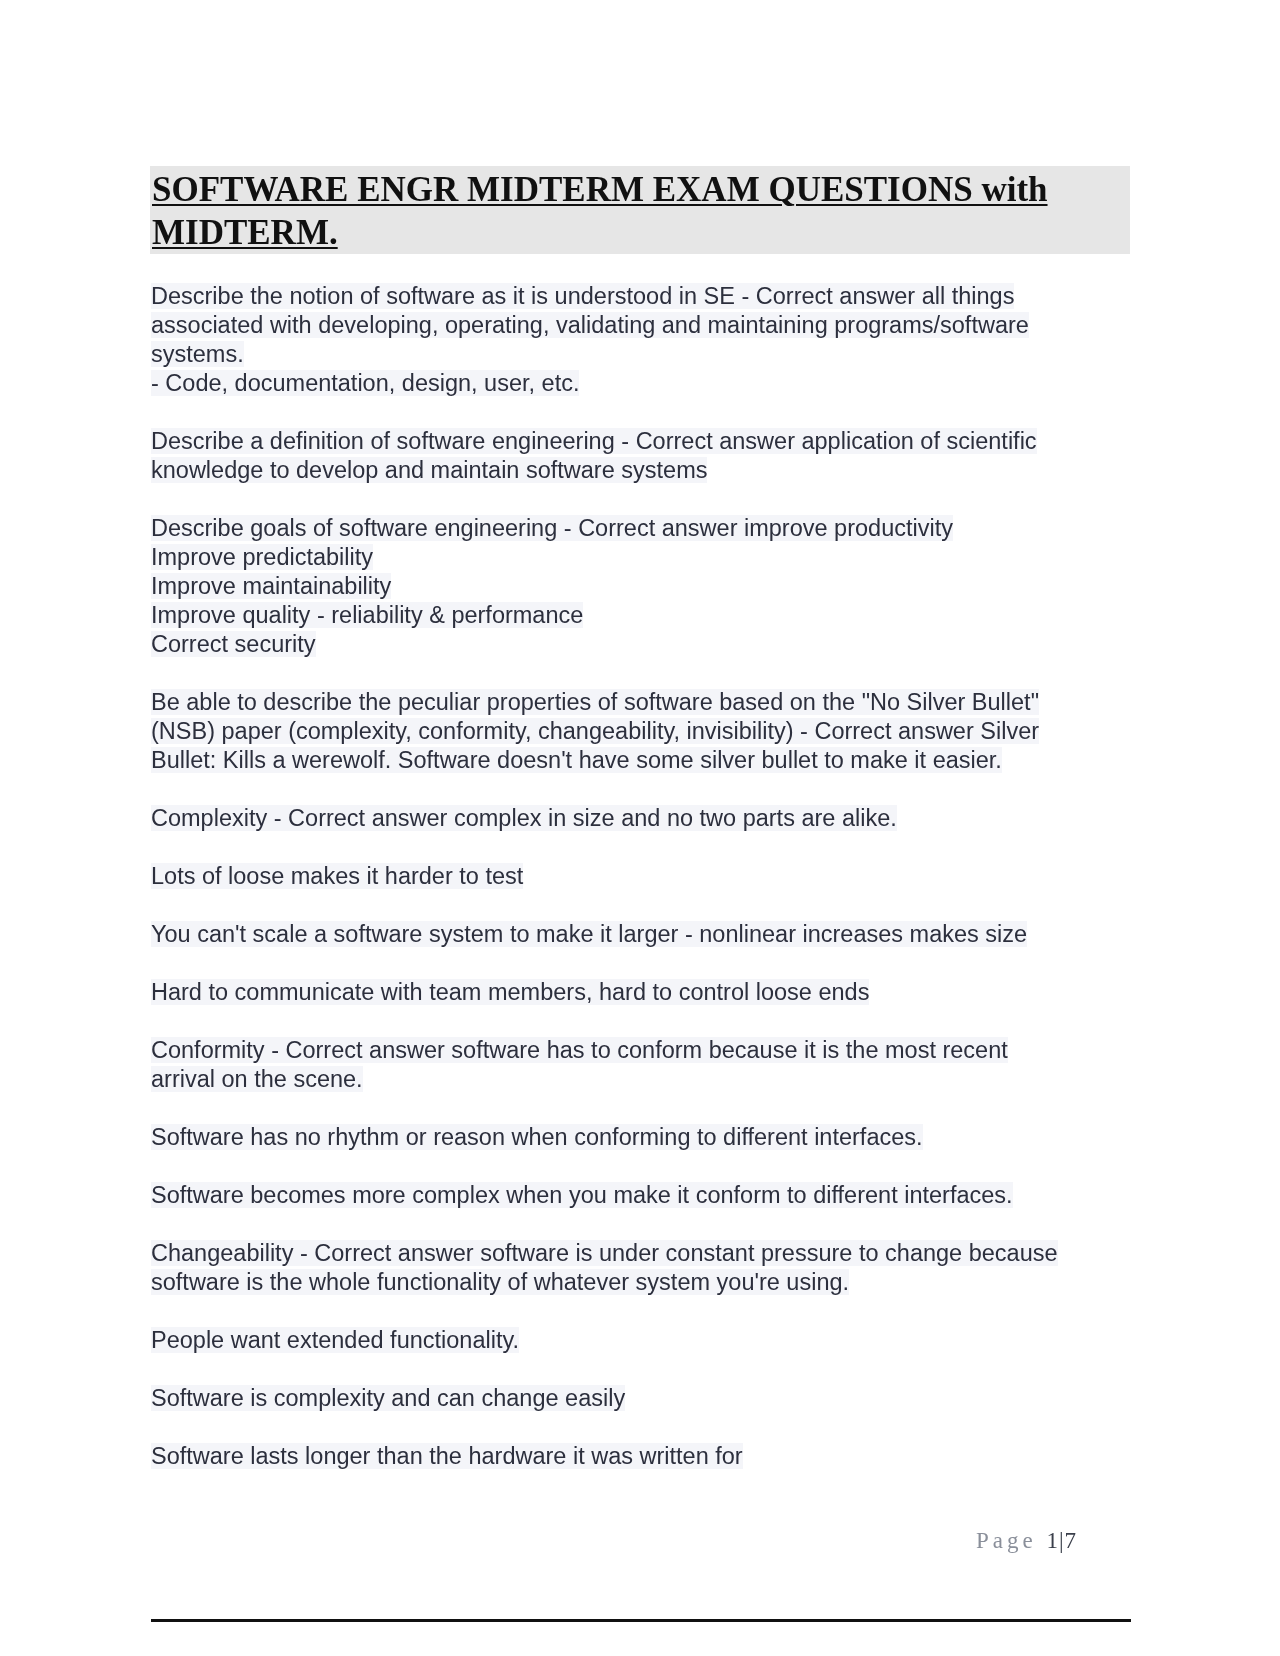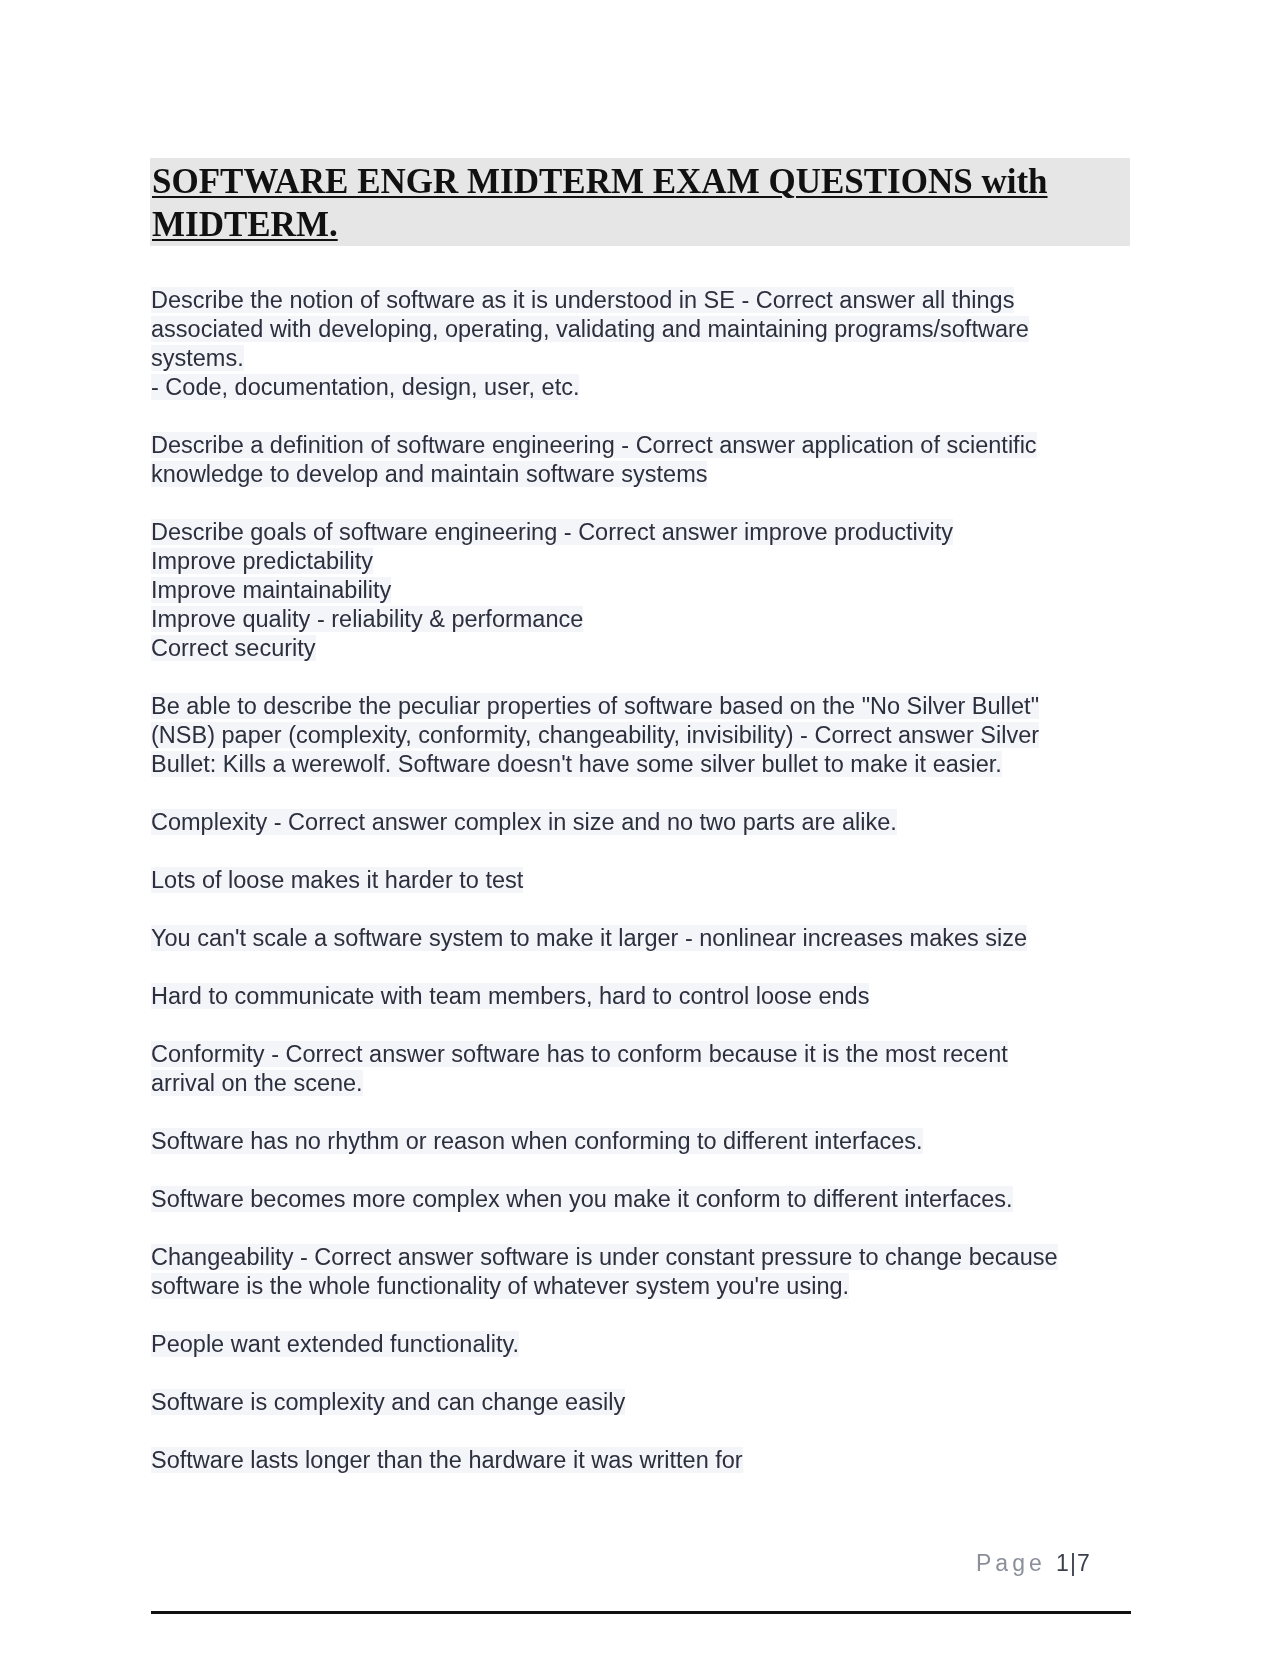--- a/index.html
+++ b/index.html
@@ -1,39 +1,39 @@
 <!DOCTYPE html>
 <html><head>
 <meta charset="utf-8">
 <style>
   html, body { margin: 0; padding: 0; background: #ffffff; }
   body { width: 1280px; height: 1656px; position: relative; overflow: hidden; }
-  .page { position: absolute; left: 0; top: 8px; width: 1280px; height: 1200px; background: #ffffff; }
+  .page { position: absolute; left: 0; top: 16px; width: 1280px; height: 1200px; background: #ffffff; }
   .title-block {
     position: absolute; left: 150px; top: 150px; width: 980px; height: 88px;
     background: #e6e6e6;
   }
   .title {
     position: absolute; left: 152px; top: 152px; width: 980px; margin: 0;
     font-family: "Liberation Serif", "DejaVu Serif", serif;
     font-weight: bold; font-size: 35px; line-height: 43px; color: #111111;
     text-decoration: underline; text-decoration-thickness: 2px; text-underline-offset: 3px;
   }
   .body-text {
     position: absolute; left: 151px; top: 266px; width: 980px;
     font-family: "Liberation Sans", "DejaVu Sans", sans-serif;
     font-size: 23.5px; line-height: 29px; color: #2c2f3d;
   }
-  .para { margin: 12px 0 29px 0; }
+  .para { margin: 0 0 29px 0; }
   .line { display: block; }
   .hl { background: #f4f5f9; box-decoration-break: clone; -webkit-box-decoration-break: clone; }
   .footer-page {
     position: absolute; left: 976px; top: 1512px;
-    font-family: Liberation Sans, sans-serif;
-    font-size: 23px; color: #8a8f9a; letter-spacing: 4px; margin-top: 30px;
+    font-family: Liberation Serif, serif;
+    font-size: 23px; color: #8a8f9a; letter-spacing: 4px;
   }
   .footer-page .num { color: #3a3f4b; letter-spacing: 1px; }
   .footer-rule {
     position: absolute; left: 151px; top: 1603px; width: 980px; height: 3px; background: #111111;
   }
 </style>
 </head>
 <body>
 
 <div class="page">

